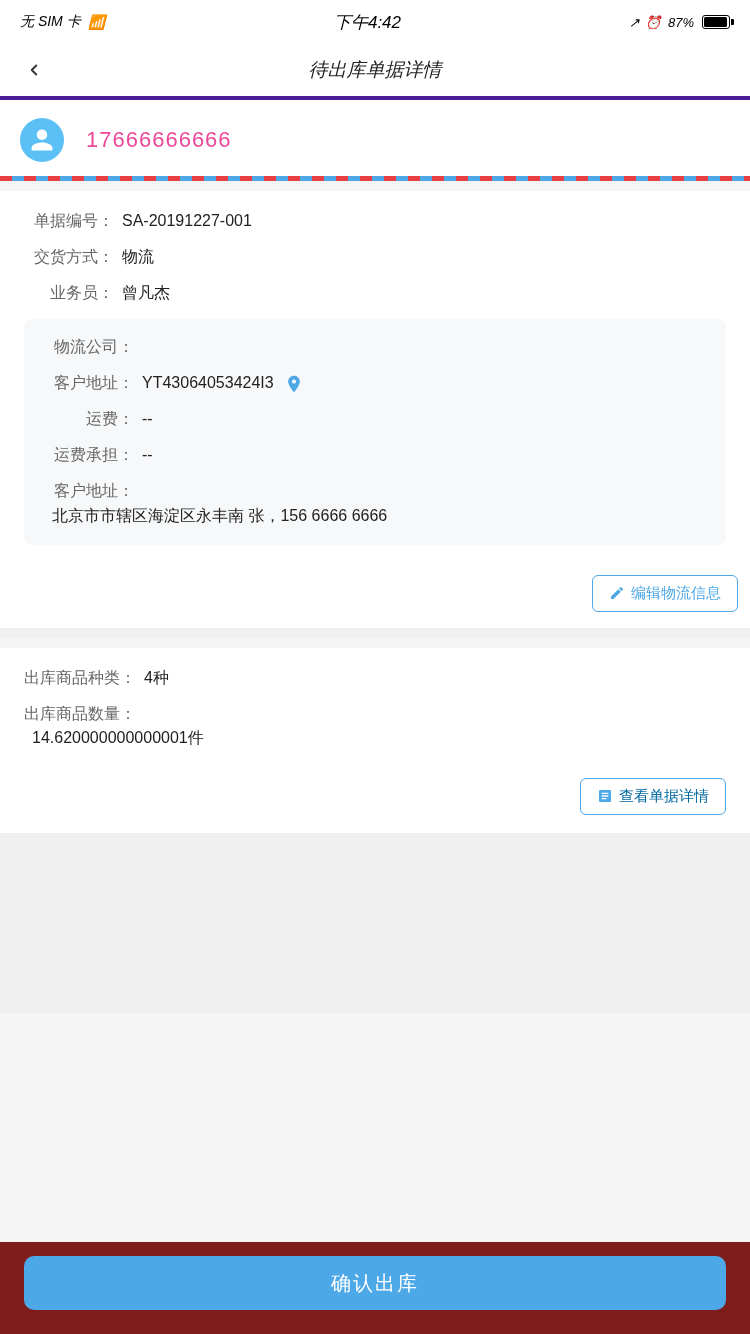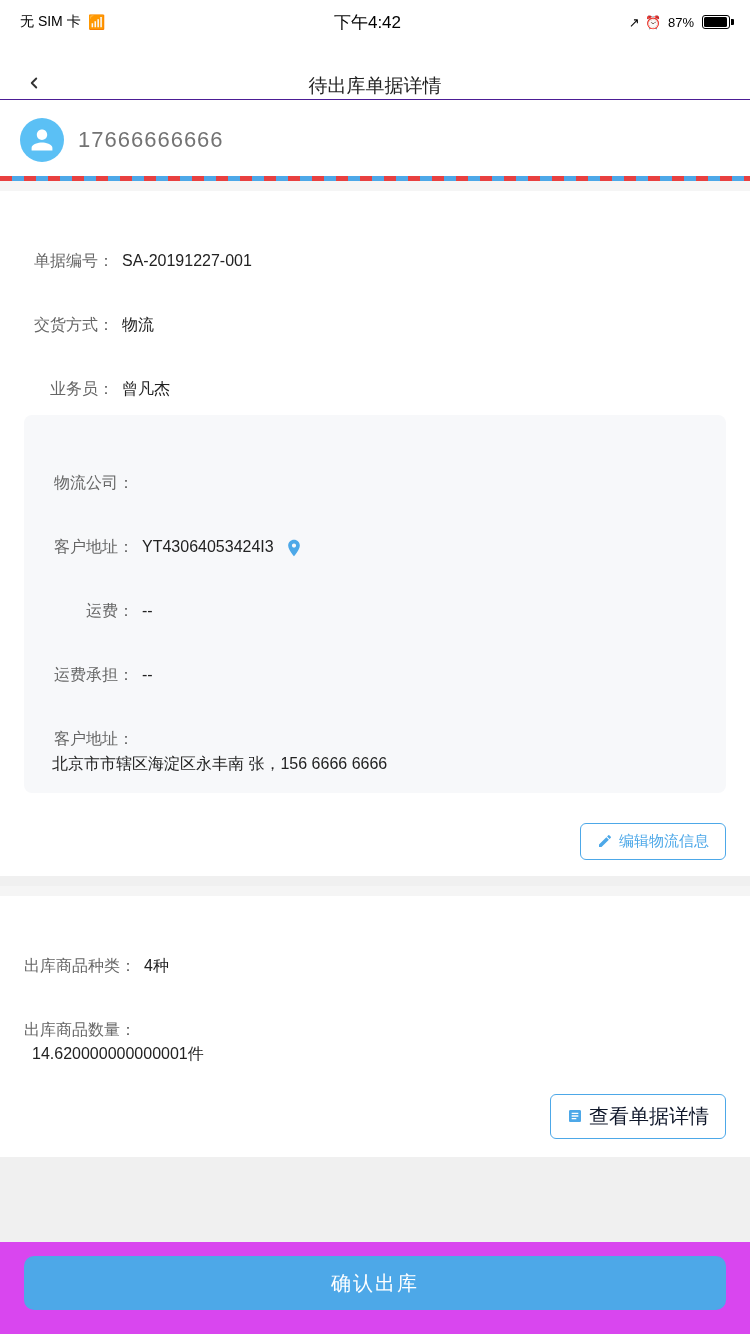--- a/index.html
+++ b/index.html
@@ -16,20 +16,21 @@
     
     .status-bar {
       height: 44px;
       background: #fff;
       display: flex;
       align-items: center;
       justify-content: space-between;
       padding: 0 20px;
       font-size: 15px;
       color: #000;
+      font-style: italic;
     }
     .status-left { display: flex; align-items: center; gap: 8px; font-size: 14px; }
     .status-center { font-size: 17px; font-weight: 500; }
     .status-right { display: flex; align-items: center; gap: 6px; font-size: 13px; }
     .wifi-icon { font-size: 14px; }
     .battery-bar {
       display: inline-block;
       width: 28px;
       height: 14px;
       border: 1.5px solid #000;
@@ -54,24 +55,25 @@
       height: 6px;
       background: #000;
       border-radius: 0 1px 1px 0;
     }
 
     
     .nav-bar {
       height: 56px;
       background: #fff;
       display: flex;
-      align-items: flex-end;
+      align-items: center;
       justify-content: center;
       position: relative;
-      border-bottom: 1px solid #4c1d95;
+      border-bottom: 4px solid #4c1d95;
+      font-style: italic;
     }
     .nav-back {
       position: absolute;
       left: 18px;
       width: 32px;
       height: 32px;
       display: flex;
       align-items: center;
       justify-content: center;
       cursor: pointer;
@@ -97,23 +99,24 @@
       border-radius: 50%;
       background: #5bc0f5;
       display: flex;
       align-items: center;
       justify-content: center;
       flex-shrink: 0;
     }
     .avatar-circle svg { width: 26px; height: 26px; fill: #fff; }
     .phone-number {
       font-size: 22px;
-      color: #737373;
+      color: #ec4899;
       font-weight: 400;
       letter-spacing: 1px;
+      margin-left: 8px;
     }
 
     
     .dashed-divider {
       height: 5px;
       background: repeating-linear-gradient(
         90deg,
         #e84040 0px, #e84040 12px,
         #4da8e8 12px, #4da8e8 24px
       );
@@ -126,21 +129,20 @@
       margin: 10px 0 0 0;
       padding: 18px 24px;
     }
 
     .info-row {
       display: flex;
       align-items: flex-start;
       margin-bottom: 12px;
       font-size: 16px;
       line-height: 1.5;
-      margin-top: 40px;
     }
     .info-row:last-child { margin-bottom: 0; flex-direction: column; }
     .info-label {
       color: #666;
       min-width: 90px;
       text-align: right;
       flex-shrink: 0;
     }
     .info-value {
       color: #222;
@@ -169,21 +171,21 @@
       color: #222;
       flex: 1;
       margin-left: 8px;
       line-height: 1.6;
     }
 
     
     .button-row {
       display: flex;
       justify-content: flex-end;
-      padding: 12px 24px 16px;
+      padding: 12px 12px 16px;
       background: #fff;
     }
     .edit-btn {
       display: flex;
       align-items: center;
       gap: 6px;
       border: 1px solid #4da8e8;
       border-radius: 6px;
       padding: 8px 16px;
       color: #4da8e8;
@@ -207,42 +209,42 @@
       padding: 10px 24px 18px;
       background: #fff;
     }
     .view-btn {
       display: flex;
       align-items: center;
       gap: 6px;
       border: 1px solid #4da8e8;
       border-radius: 6px;
       padding: 8px 16px;
-      color: #0f172a;
-      font-size: 20px;
+      color: #0369a1;
+      font-size: 15px;
       background: #fff;
       cursor: pointer;
       margin-left: 33px;
     }
     .view-btn svg { width: 16px; height: 16px; fill: #4da8e8; }
 
     
     .gray-spacer {
       height: 180px;
       background: #f0f0f0;
     }
 
     
     .bottom-bar {
       position: fixed;
       bottom: 0;
       left: 0;
       width: 750px;
       padding: 14px 24px 24px;
-      background: #d946ef;
+      background: #7f1d1d;
     }
     .confirm-btn {
       width: 100%;
       height: 54px;
       background: #4da8e8;
       border: none;
       border-radius: 10px;
       color: #fff;
       font-size: 20px;
       font-weight: 500;

